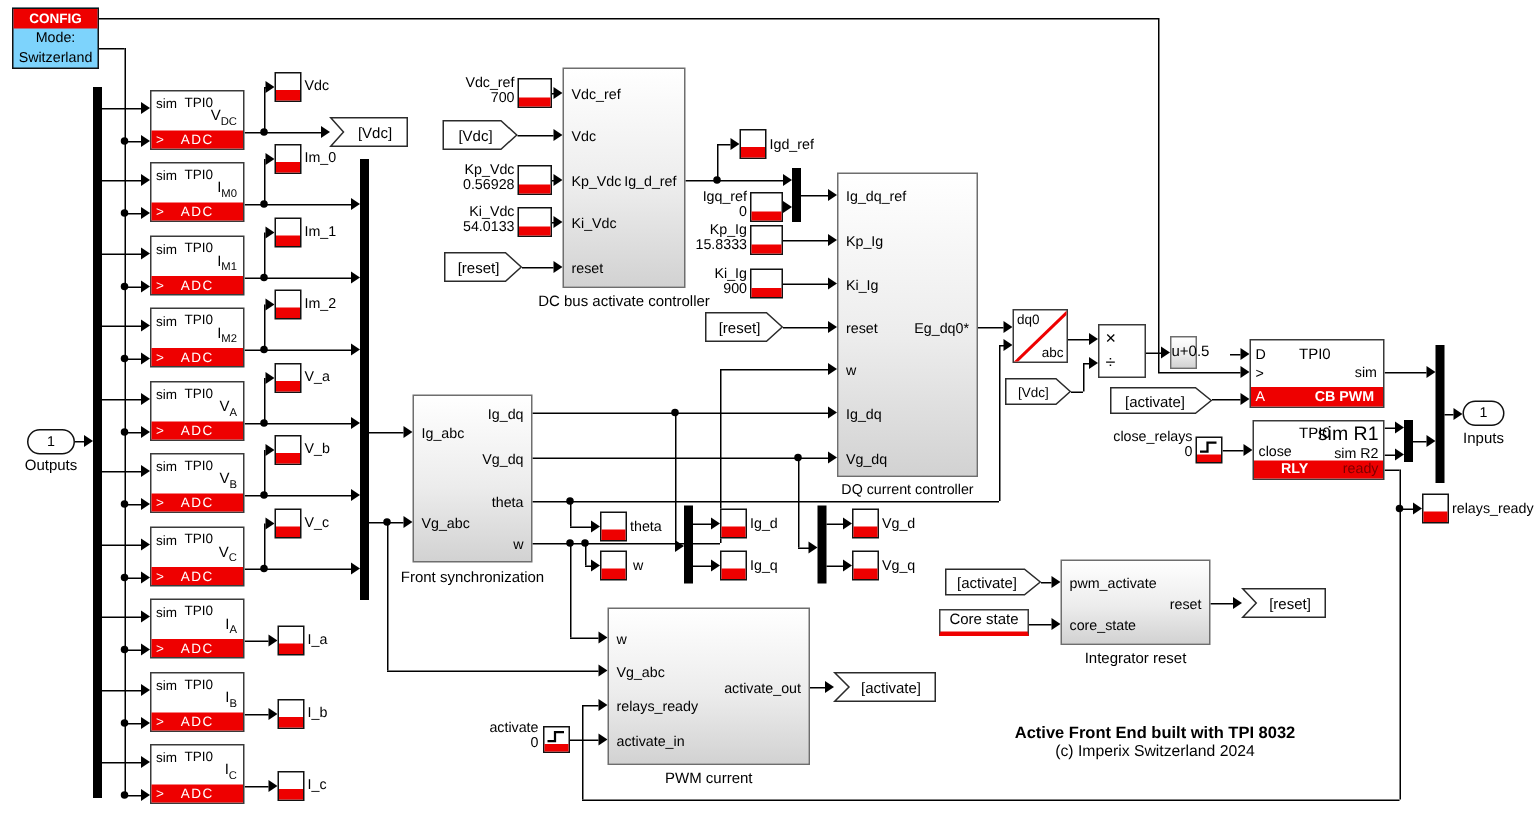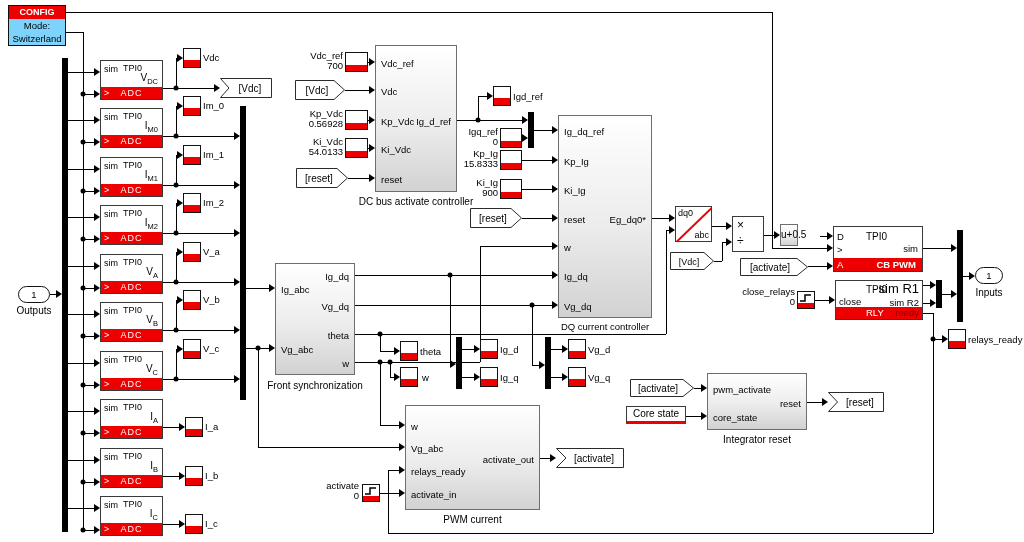--- a/index.html
+++ b/index.html
@@ -610,21 +610,21 @@
       <span style="position:absolute;right:6px;font-weight:bold">CB PWM</span>
     </div>
   </div>
 
   <div class="hw" style="left:835px;top:280px;width:88px;height:40px">
     <span style="position:absolute;left:30px;top:3px;font-size:10px">TPI0</span>
     <span style="position:absolute;right:3px;top:0px;font-size:13px">sim R1</span>
     <span style="position:absolute;left:3px;top:15px;font-size:9.5px">close</span>
     <span style="position:absolute;right:3px;top:16px;font-size:9.5px">sim R2</span>
     <div class="redrow" style="height:12px;font-size:9.5px;line-height:12px">
-      <span style="position:absolute;left:30px;font-weight:normal">RLY</span>
+      <span style="position:absolute;left:18px;font-weight:bold">RLY</span>
       <span style="position:absolute;right:3px;color:#7a0000">ready</span>
     </div>
   </div>
   <div class="step" style="left:797px;top:291px">
     <svg width="13" height="10">
         <polyline points="1,8 6,8 6,2 12,2" fill="none" stroke="#000" stroke-width="1.5"></polyline>
       </svg>
     <i></i>
   </div>
   <div class="clabel" style="left:727px;top:287px;width:68px">
@@ -662,14 +662,18 @@
   <div class="gblk" style="left:707px;top:373px;width:100px;height:57px">
     <span class="ptl" style="top:10px">pwm_activate</span>
     <span class="ptl" style="top:38px">core_state</span>
     <span class="ptr" style="top:24px">reset</span>
   </div>
   <div class="btitle" style="left:697px;top:434px;width:120px">Integrator reset</div>
   <div class="wblk" style="left:626px;top:406px;width:60px;height:18px;border-bottom:3px solid var(--red);text-align:center;line-height:14px">
     <span>Core state</span>
   </div>
 
+  <div class="annot" style="left:620px;top:483px;width:300px">
+    <div class="l1">Active Front End built with TPI 8032</div>
+    <div class="l2">(c) Imperix Switzerland 2024</div>
+  </div>
 
 </div>
 
 </body></html>

